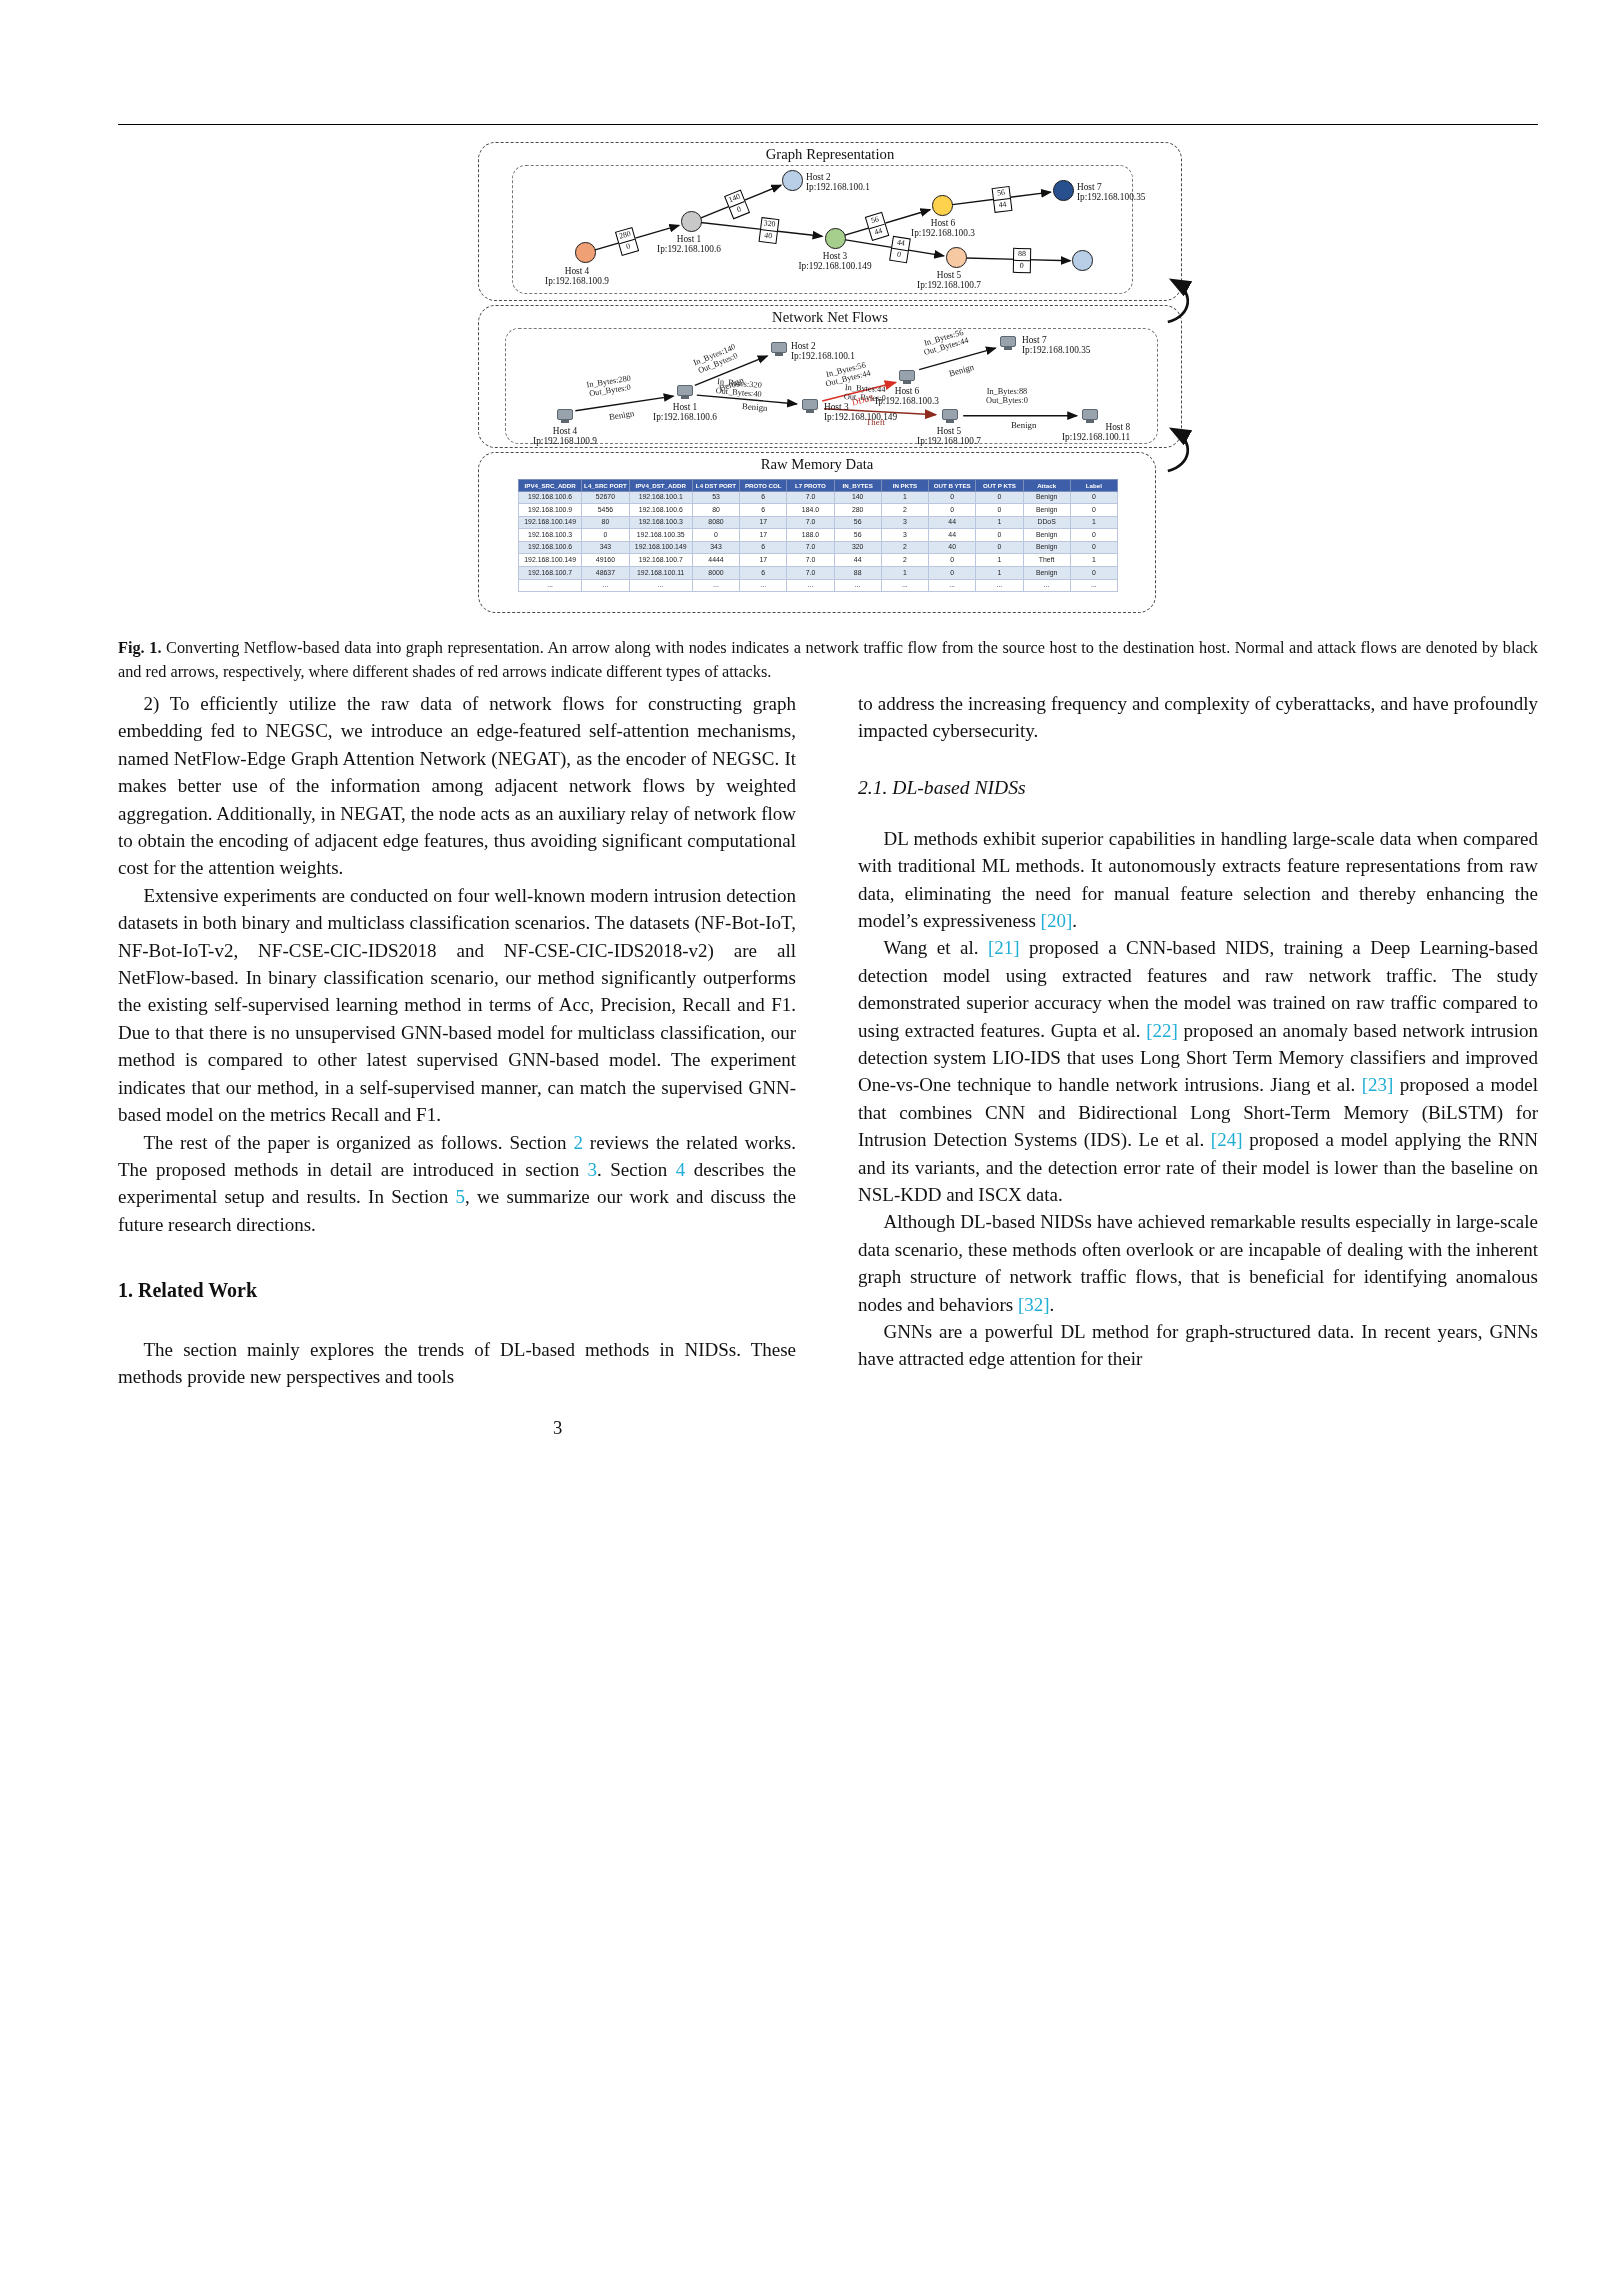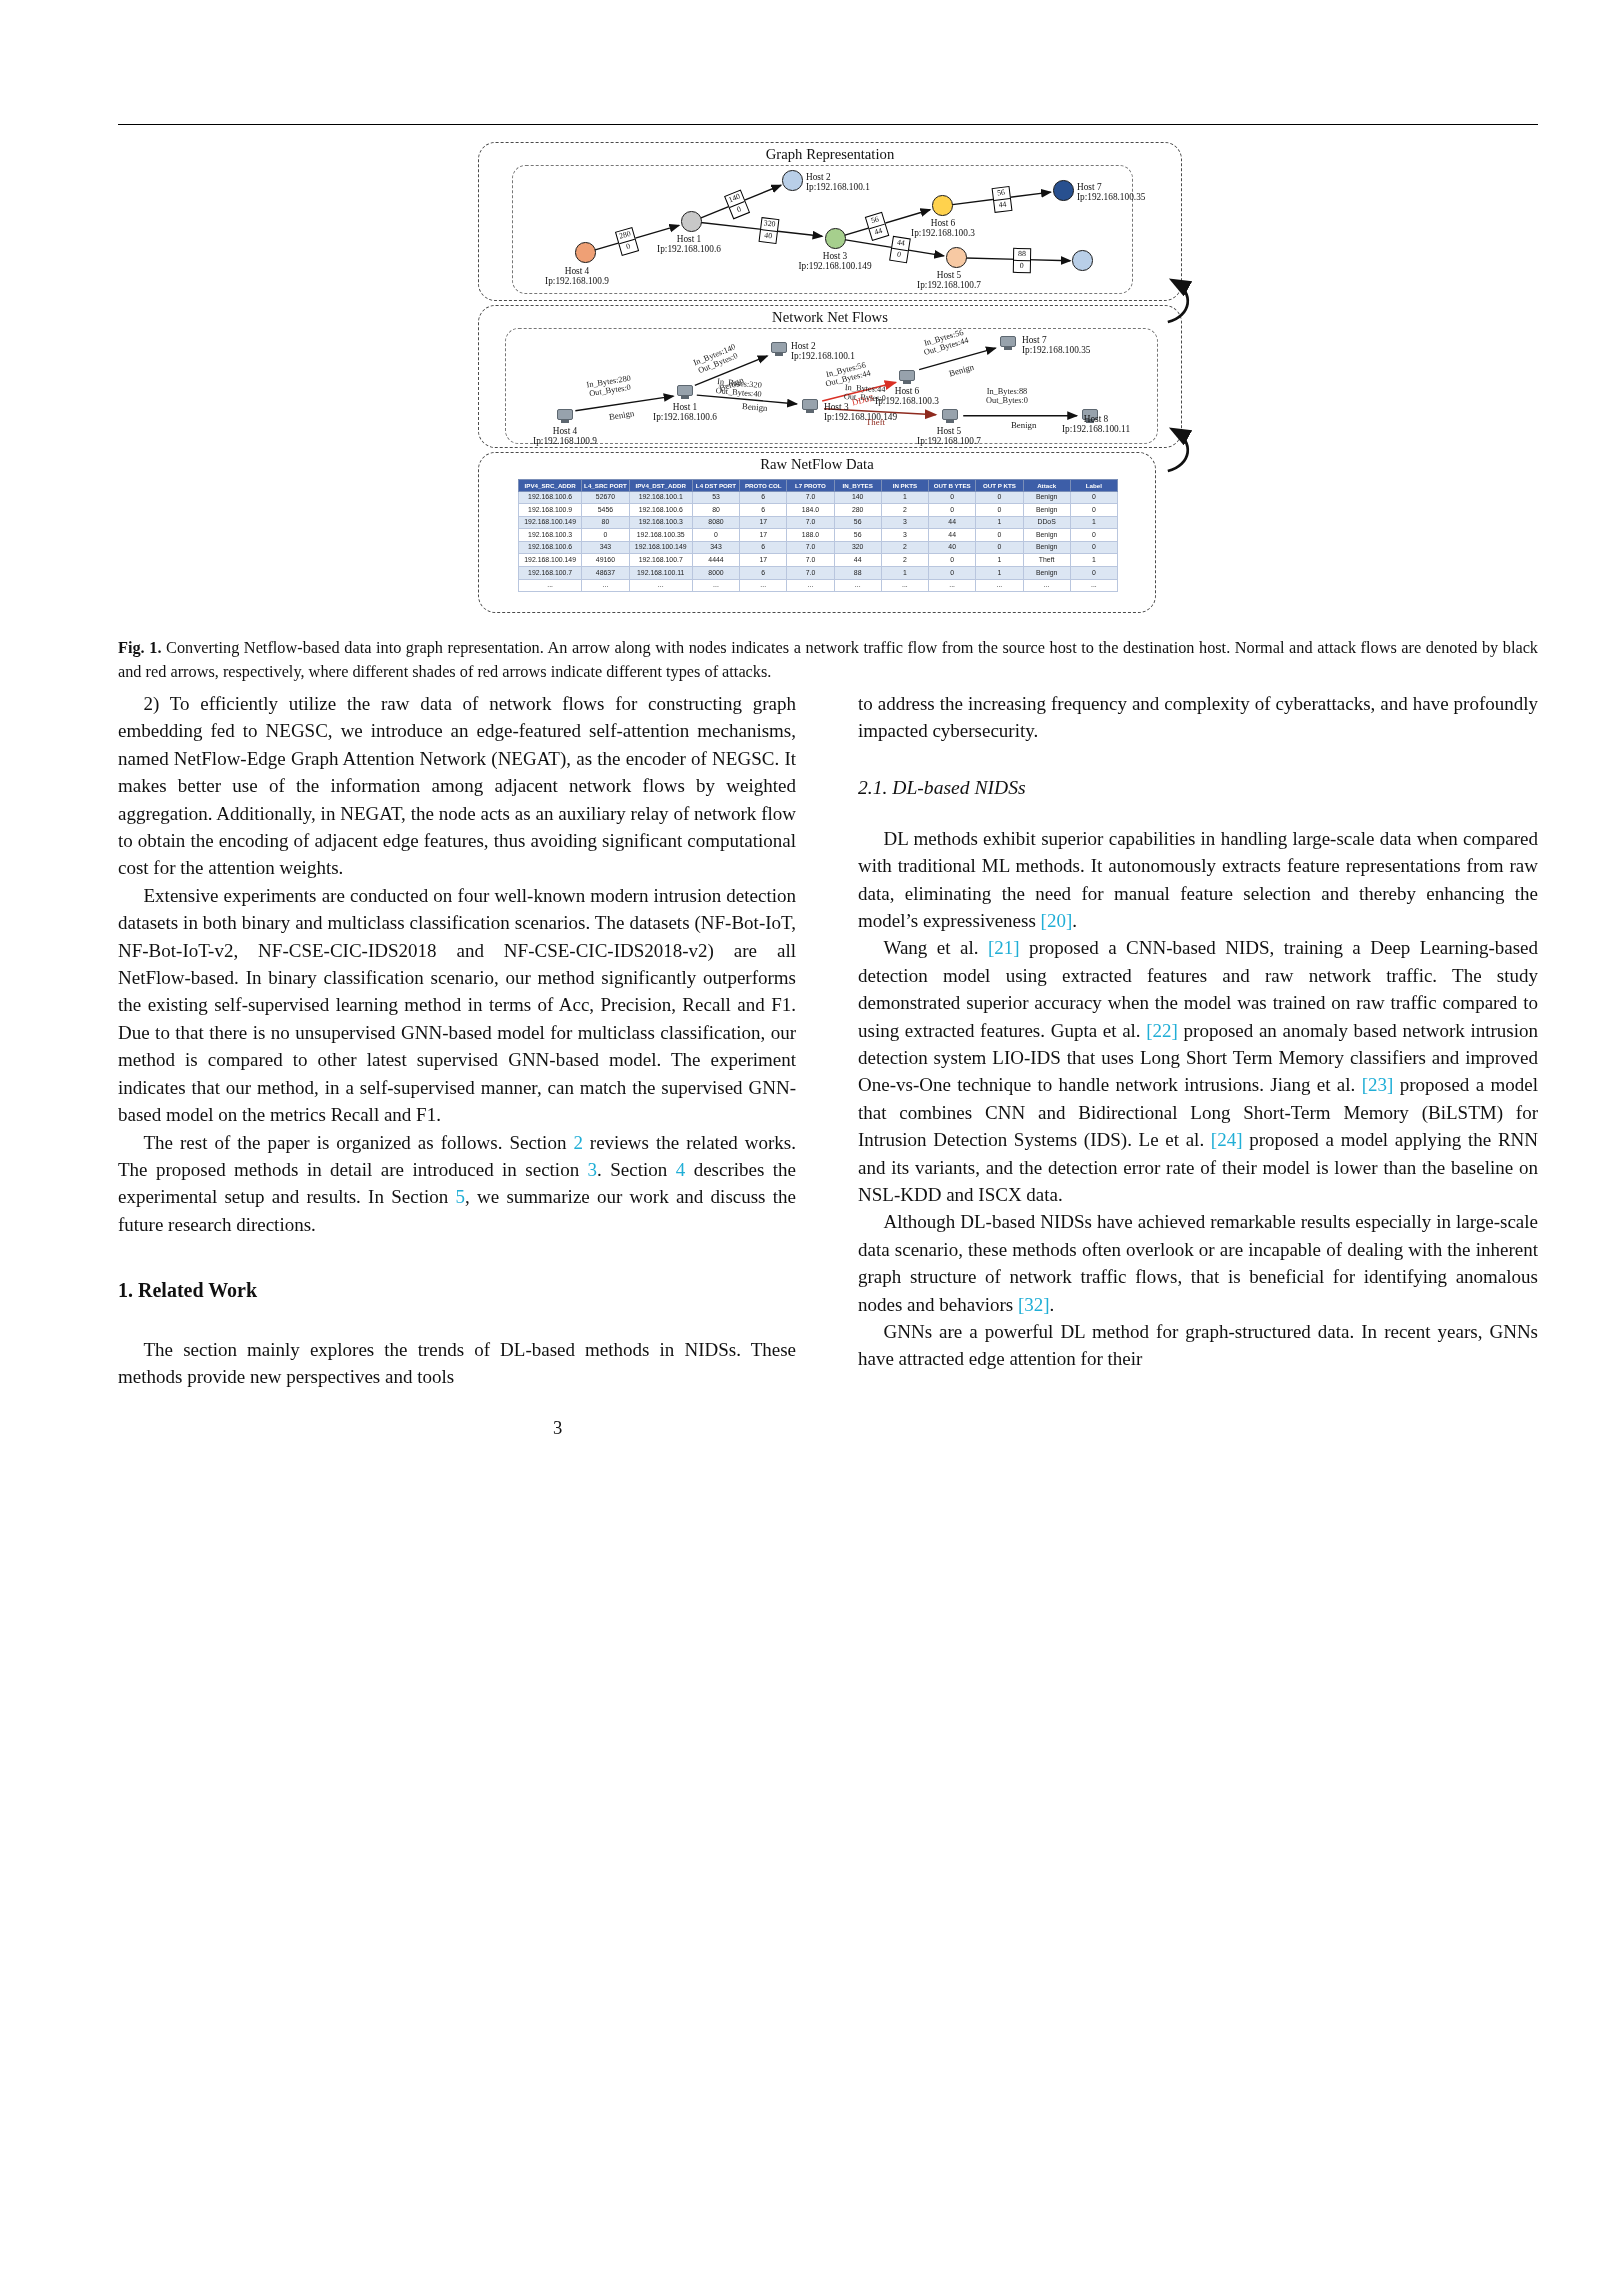--- a/index.html
+++ b/index.html
@@ -204,21 +204,21 @@
           <div>Ip:192.168.100.3</div>
         </div>
       <div class="hlab" style="left:543px;top:29px;">
           <div>Host 7</div>
           <div>Ip:192.168.100.35</div>
         </div>
       <div class="hlab below" style="left:470px;top:120px;">
           <div>Host 5</div>
           <div>Ip:192.168.100.7</div>
         </div>
-      <div class="hlab below" style="left:617px;top:108px;">
+      <div class="hlab below" style="left:617px;top:116px;text-align:right;">
           <div>Host 8</div>
           <div>Ip:192.168.100.11</div>
         </div>
 
       <div class="flab" style="left:108px;top:71px;transform:rotate(-9deg);">
           <div>In_Bytes:280</div>
           <div>Out_Bytes:0</div>
         </div>
       <div class="ftag" style="left:130px;top:105px;transform:rotate(-9deg);">Benign</div>
 
@@ -253,21 +253,21 @@
       <div class="ftag" style="left: 387px; top: 112px; color: rgb(142, 42, 30);">Theft</div>
 
       <div class="flab" style="left:507px;top:81px;">
           <div>In_Bytes:88</div>
           <div>Out_Bytes:0</div>
         </div>
       <div class="ftag" style="left:532px;top:115px;">Benign</div>
     </div>
 
     <div class="panel" style="left:0;top:310px;width:678px;height:161px;">
-      <div class="panel-title">Raw NetFlow Data</div>
+      <div class="panel-title">Raw Memory Data</div>
       <table class="nf-table">
           <colgroup>
             <col style="width: 63px;">
             <col style="width: 47px;">
             <col style="width: 63px;">
             <col style="width: 47px;">
             <col style="width: 47px;">
             <col style="width: 47px;">
             <col style="width: 47px;">
             <col style="width: 47px;">

